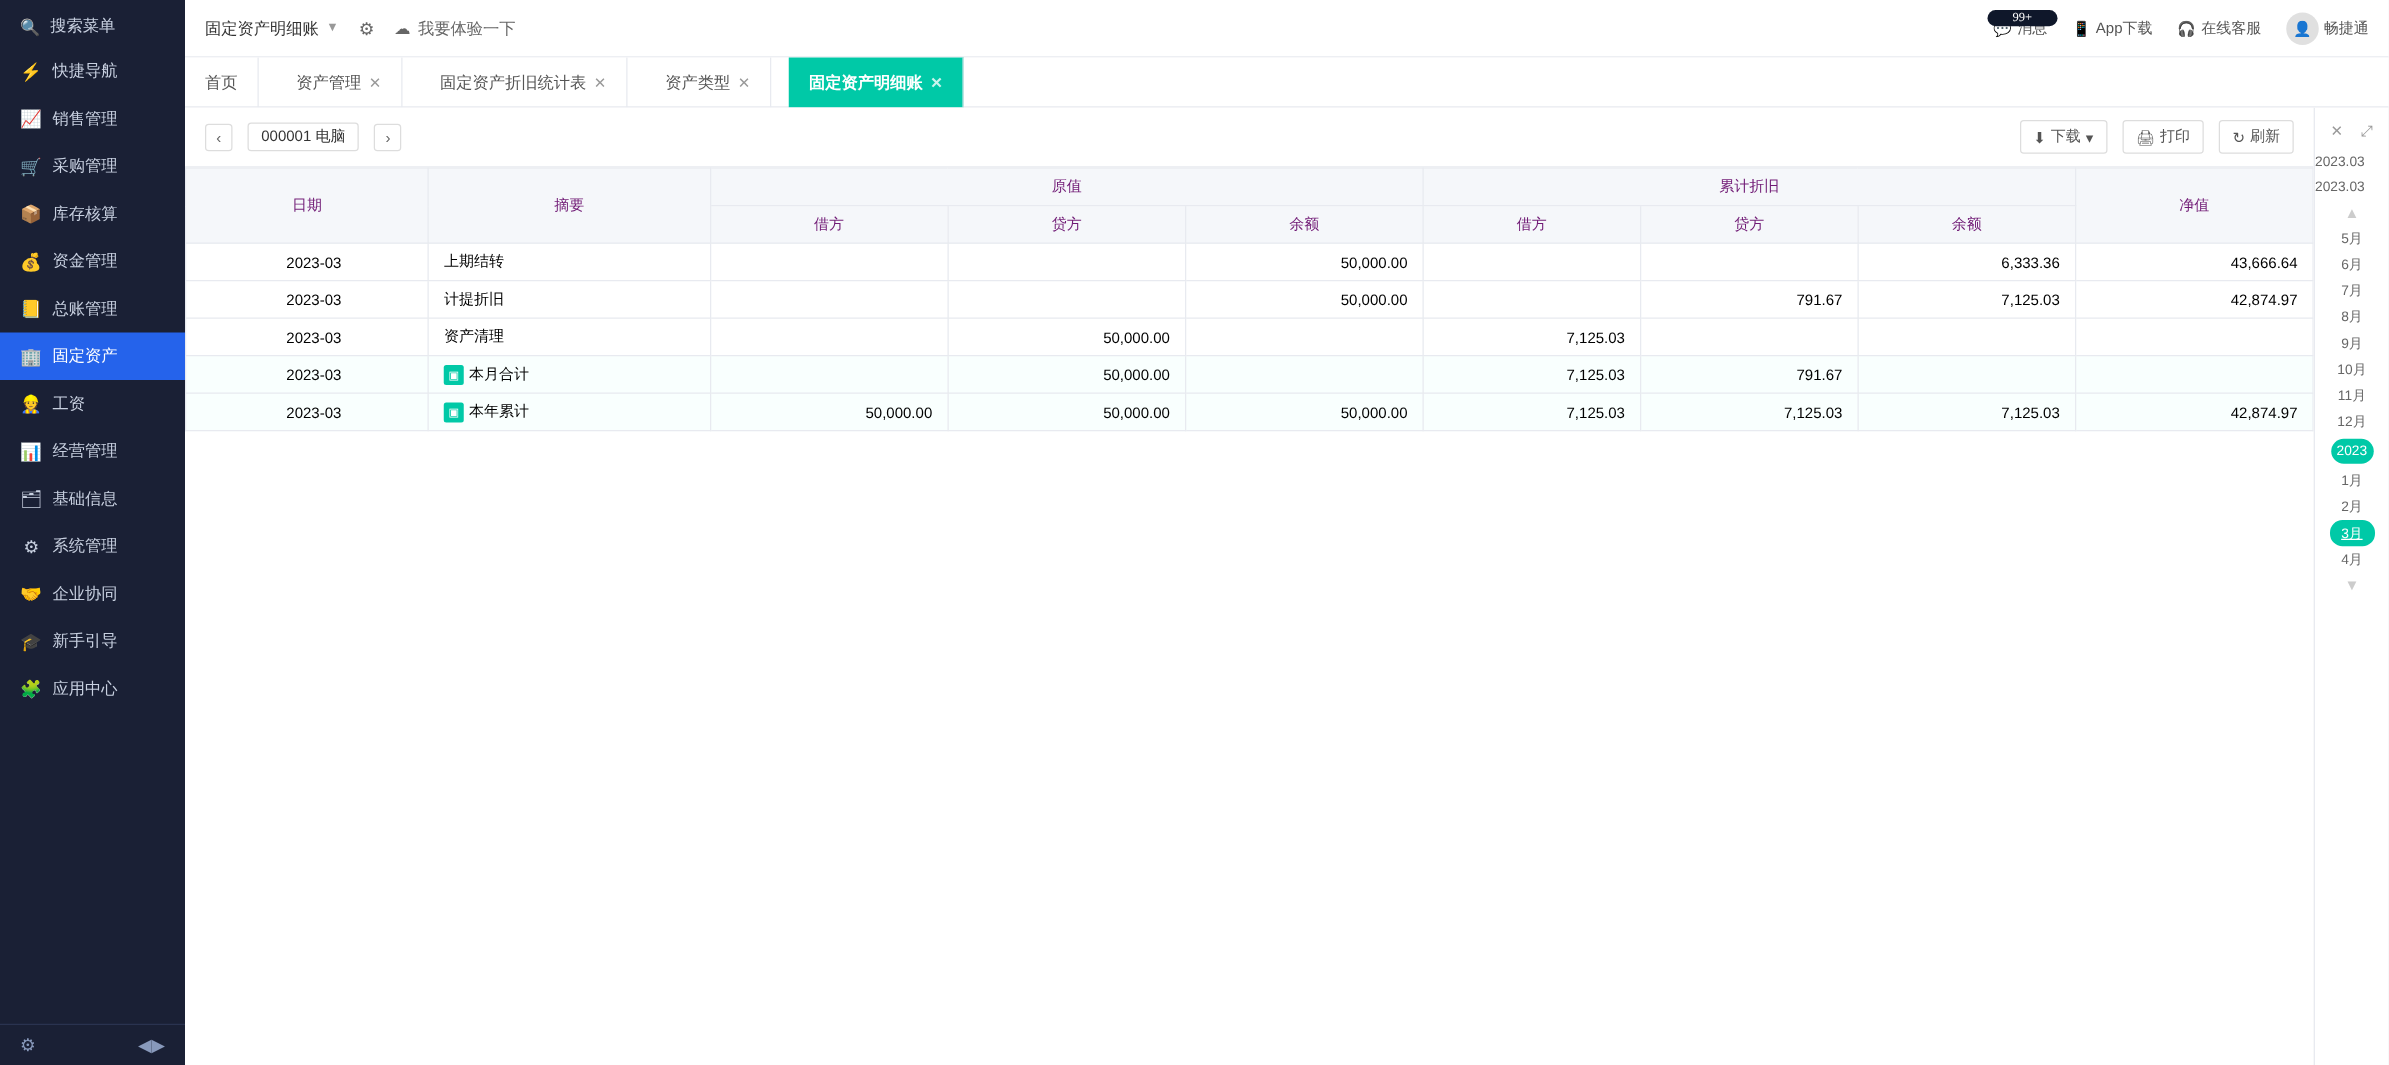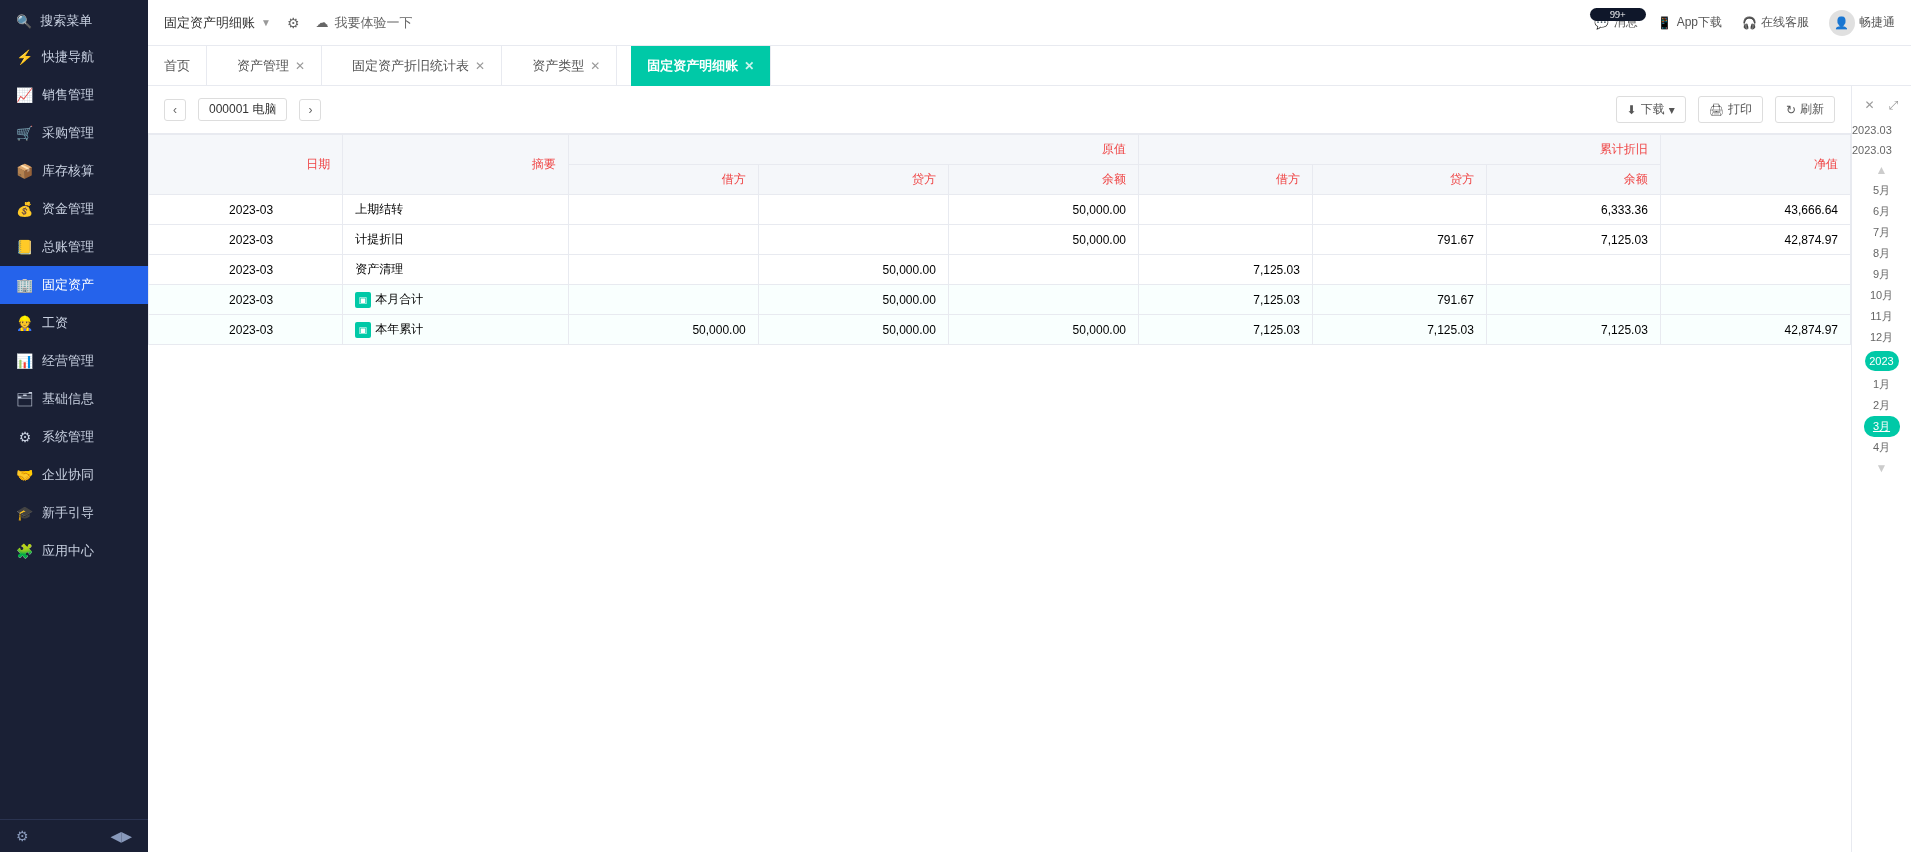--- a/index.html
+++ b/index.html
@@ -238,23 +238,23 @@
       font-size: 12px;
     }
     .data-table th, .data-table td {
       border: 1px solid #e8eaf0;
       padding: 6px 12px;
       text-align: right;
       white-space: nowrap;
     }
     .data-table th {
       background: #f5f7fa;
-      color: #ef4444;
+      color: #701a75;
       font-weight: 500;
-      text-align: right;
+      text-align: center;
     }
     .data-table td:nth-child(1) { text-align: center; padding-left: 23px; }
     .data-table td:nth-child(2) { text-align: left; }
     .total-icon {
       display: inline-flex;
       align-items: center;
       justify-content: center;
       width: 16px;
       height: 16px;
       background: #00c9a7;

